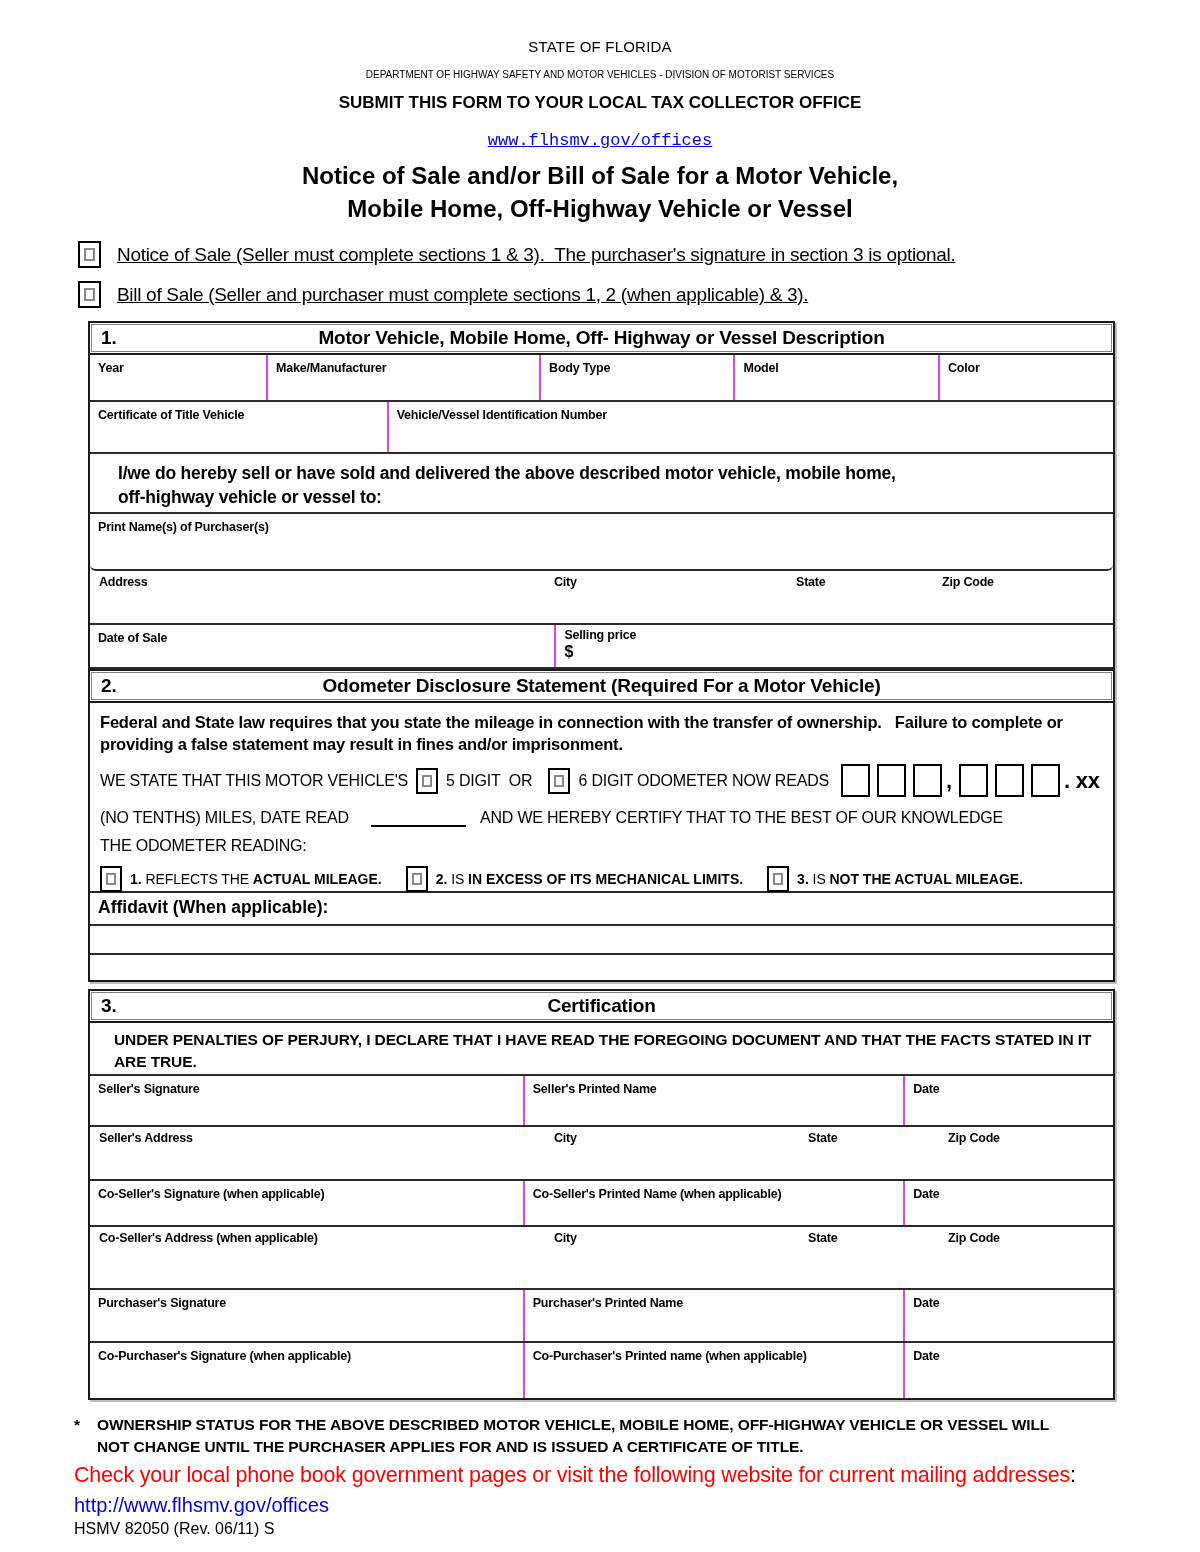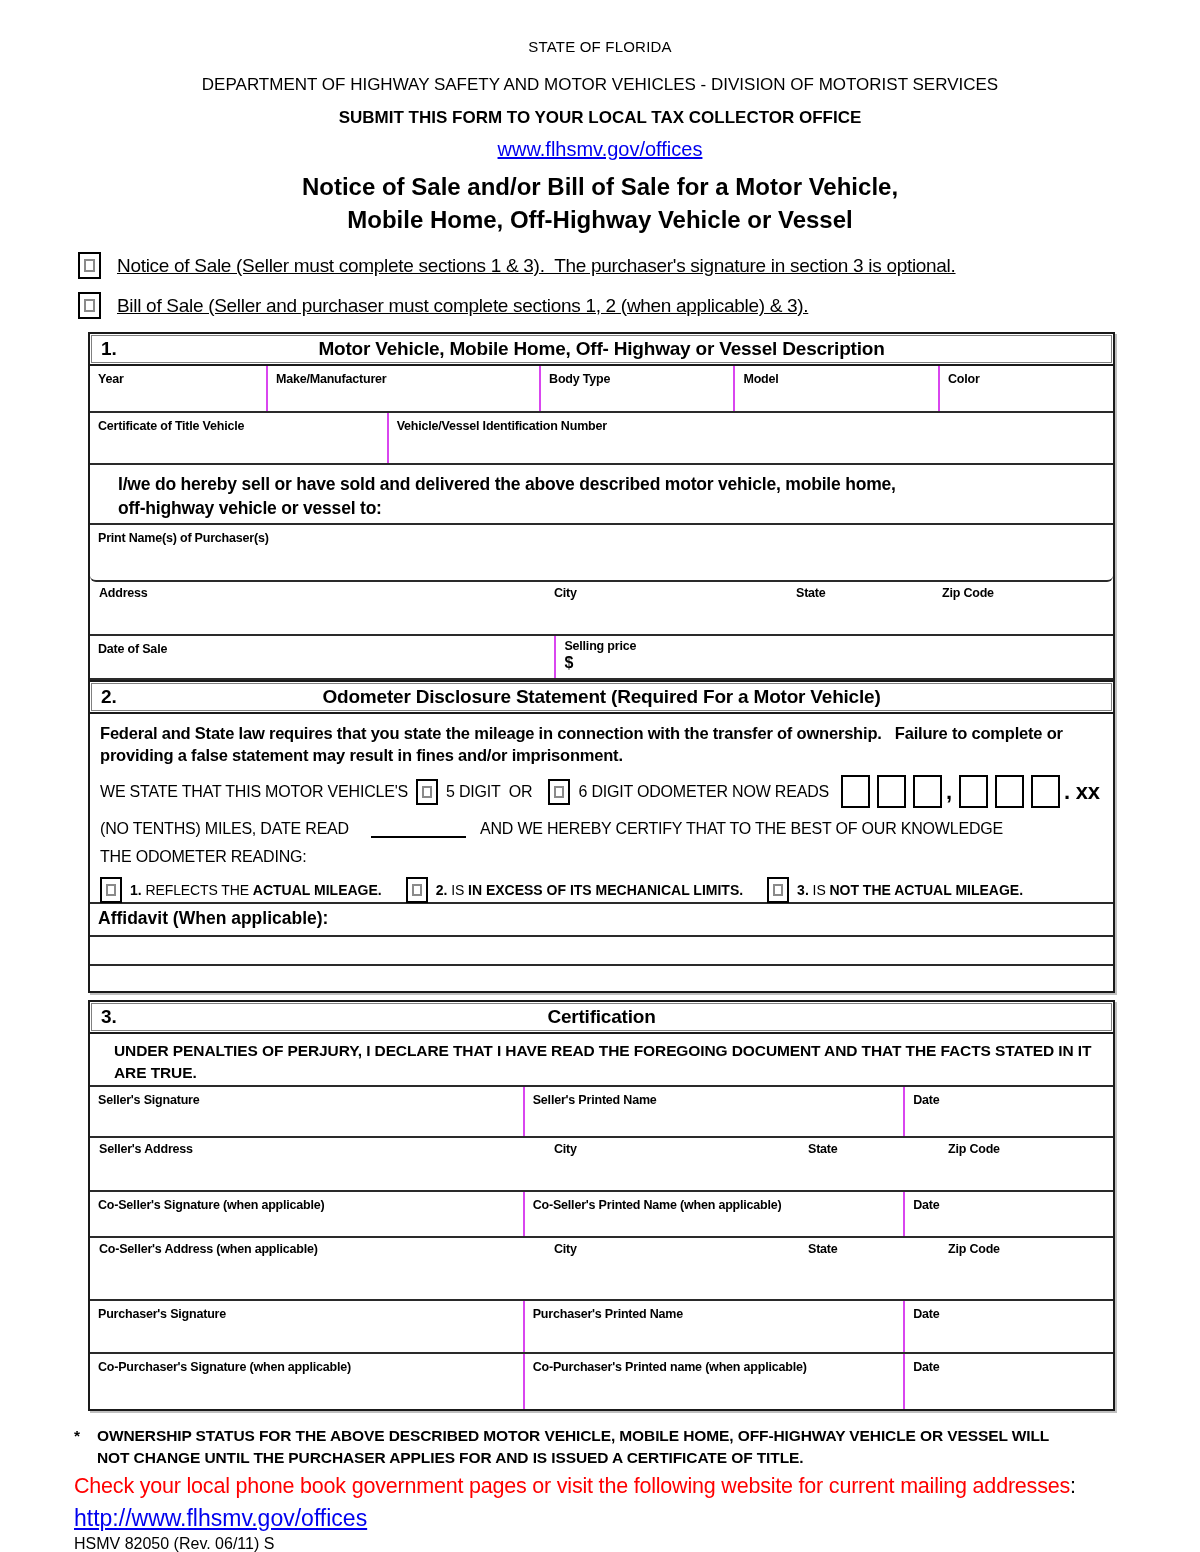--- a/index.html
+++ b/index.html
@@ -8,23 +8,23 @@
     width:1200px; height:1552px; background:#ffffff; color:#000;
     font-family:"Liberation Sans", sans-serif;
     -webkit-font-smoothing:antialiased;
   }
   [data-bind] { white-space:pre-wrap; }
   .page { padding-top:38px; position:relative; width:1200px; height:1552px; overflow:hidden; }
   .center { text-align:center; }
 
   
   .hdr1 { font-size:15px; font-weight:normal; letter-spacing:.2px; }
-  .hdr2 { font-size:17px; margin-top:20px; }
+  .hdr2 { font-size:10px; margin-top:14px; }
   .submit { font-size:17px; font-weight:bold; margin-top:13px; }
-  .toplink { font-size:20px; color:#0000EE; text-decoration:underline; display:inline-block; margin-top:10px; }
+  .toplink { font-size:17px; color:#0000EE; text-decoration:underline; display:inline-block; margin-top:18px;font-family:Liberation Mono, monospace; }
   .doc-title { font-size:24px; font-weight:bold; line-height:33px; margin-top:9px; }
 
   
   .options { margin:16px 0 10px 78px; }
   .opt-row { display:flex; align-items:center; margin-bottom:13px; }
   .cbx { width:23px; height:27px; border:2px solid #000; background:#fff;
          display:inline-flex; align-items:center; justify-content:center; flex:none; }
   .cbx .inner { width:11px; height:13px; border:2px solid #8a8a8a; }
   .opt-text { margin-left:16px; font-size:19px; text-decoration:underline; letter-spacing:-0.3px; }
 
@@ -68,21 +68,21 @@
   
   .cert-stmt { font-size:15.5px; font-weight:bold; line-height:22px; padding:6px 8px 6px 24px; letter-spacing:-0.1px; }
   .c1 { width:42.3%; } .c2 { width:37.2%; } .c3 { width:20.5%; }
 
   
   .footnote { display:flex; margin:14px 0 0 74px; font-size:15.5px; font-weight:bold; line-height:22px; letter-spacing:-0.1px; }
   .footnote .star { width:23px; flex:none; }
   .footnote .txt { width:960px; }
   .red-note { margin:2px 0 0 74px; font-size:21.5px; line-height:30px; width:1030px; letter-spacing:-0.2px; }
   .red-note .red { color:#FF0000; }
-  .bottom-link { margin:4px 0 0 74px; font-size:23px; color:#0000EE; text-decoration:underline; display:block; width:fit-content; }
+  .bottom-link { margin:4px 0 0 74px; font-size:20px; color:#0000EE; display:block; width:fit-content; }
   .form-no { margin:3px 0 0 74px; font-size:16px; }
 </style>
 </head>
 <body>
 
 <div class="page">
 
   <div class="center hdr1" data-bind="header.state">STATE OF FLORIDA</div>
   <div class="center hdr2" data-bind="header.department">DEPARTMENT OF HIGHWAY SAFETY AND MOTOR VEHICLES - DIVISION OF MOTORIST SERVICES</div>
   <div class="center submit" data-bind="header.submit_line">SUBMIT THIS FORM TO YOUR LOCAL TAX COLLECTOR OFFICE</div>

